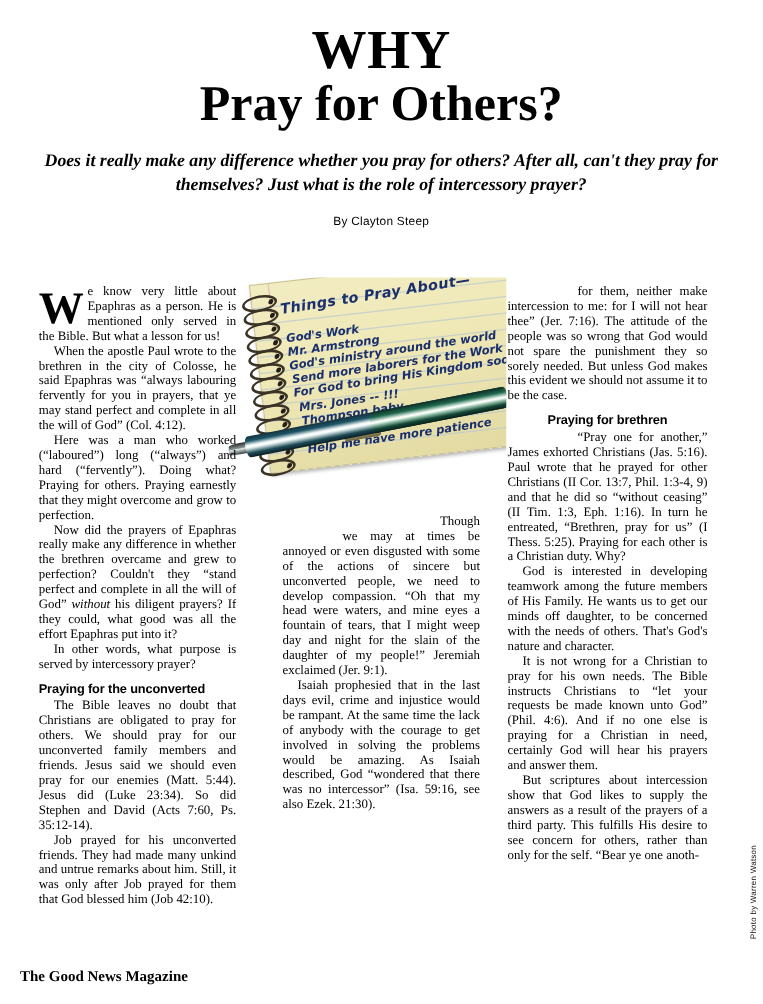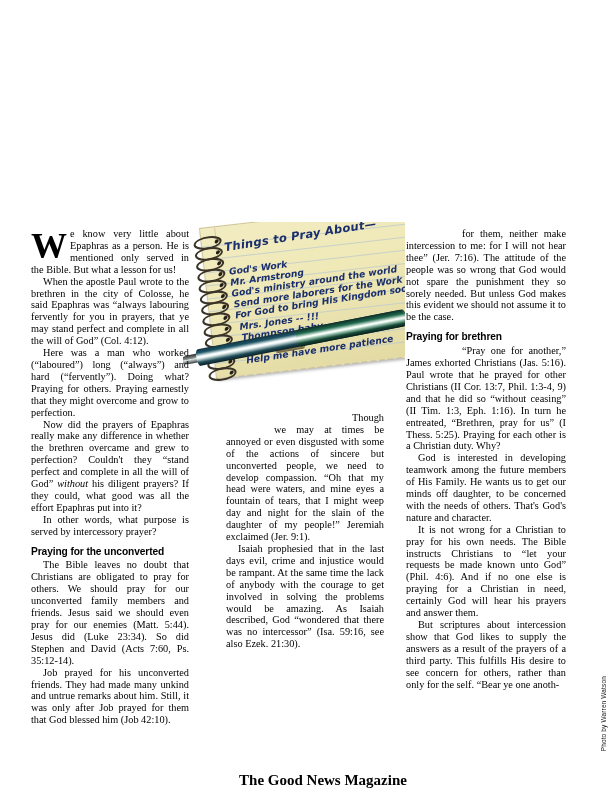--- a/index.html
+++ b/index.html
@@ -207,32 +207,38 @@
     letter-spacing:0.2px;
     writing-mode:vertical-rl;
     transform:rotate(180deg);
     color:#111;
   }
 
   
   .footer{
     position:absolute;
     left:0;right:0;bottom:14px;
-    text-align:center;
-    font-family:"Liberation Serif", serif;
-    font-weight:bold;
-    font-size:15px;
-    padding-left:36px;
+    text-align:left;
+    font-family:"Liberation Serif", serif;
+    font-weight:bold;
+    font-size:12px;
+    padding-left:16px;
   }
 </style>
 </head>
 <body>
 
 <div class="page">
 
+  <div class="headline-wrap">
+    <div class="headline-1">WHY</div>
+    <div class="headline-2">Pray for Others?</div>
+    <div class="deck">Does it really make any difference whether you pray for others? After all, can't they pray for themselves? Just what is the role of intercessory prayer?</div>
+    <div class="byline">By Clayton Steep</div>
+  </div>
 
   <div class="photo">
     <div class="pad">
       <div class="margin-line"></div>
       <div class="rule" style="top:18px"></div>
       <div class="rule" style="top:31px"></div>
       <div class="rule" style="top:44px"></div>
       <div class="rule" style="top:57px"></div>
       <div class="rule" style="top:70px"></div>
       <div class="rule" style="top:83px"></div>
@@ -294,21 +300,21 @@
     </div>
 
     <div class="col col2">
       <div class="spacer-top"></div>
       <p class="noind"><span style="display:block;text-align:right;margin-top:-12px;">Though</span><span style="display:inline-block;text-indent:48px;">we may at times be annoyed or even disgusted with some of the actions of sincere but unconverted people, we need to develop compassion. “Oh that my head were waters, and mine eyes a fountain of tears, that I might weep day and night for the slain of the daughter of my people!” Jeremiah exclaimed (Jer. 9:1).</span></p>
       <p>Isaiah prophesied that in the last days evil, crime and injustice would be rampant. At the same time the lack of anybody with the courage to get involved in solving the problems would be amazing. As Isaiah described, God “wondered that there was no intercessor” (Isa. 59:16, see also Ezek. 21:30).</p>
     </div>
 
     <div class="col col3">
       <p class="ind1">for them, neither make intercession to me: for I will not hear thee” (Jer. 7:16). The attitude of the people was so wrong that God would not spare the punishment they so sorely needed. But unless God makes this evident we should not assume it to be the case.</p>
-      <h3 style="">Praying for brethren</h3>
+      <h3 style="text-align:center">Praying for brethren</h3>
       <p class="ind1">“Pray one for another,” James exhorted Christians (Jas. 5:16). Paul wrote that he prayed for other Christians (II Cor. 13:7, Phil. 1:3-4, 9) and that he did so “without ceasing” (II Tim. 1:3, Eph. 1:16). In turn he entreated, “Brethren, pray for us” (I Thess. 5:25). Praying for each other is a Christian duty. Why?</p>
       <p>God is interested in developing teamwork among the future members of His Family. He wants us to get our minds off daughter, to be concerned with the needs of others. That's God's nature and character.</p>
       <p>It is not wrong for a Christian to pray for his own needs. The Bible instructs Christians to “let your requests be made known unto God” (Phil. 4:6). And if no one else is praying for a Christian in need, certainly God will hear his prayers and answer them.</p>
       <p>But scriptures about intercession show that God likes to supply the answers as a result of the prayers of a third party. This fulfills His desire to see concern for others, rather than only for the self. “Bear ye one anoth-</p>
     </div>
   </div>
 
   <div class="credit">Photo by Warren Watson</div>
 
   <div class="footer">The Good News Magazine</div>

